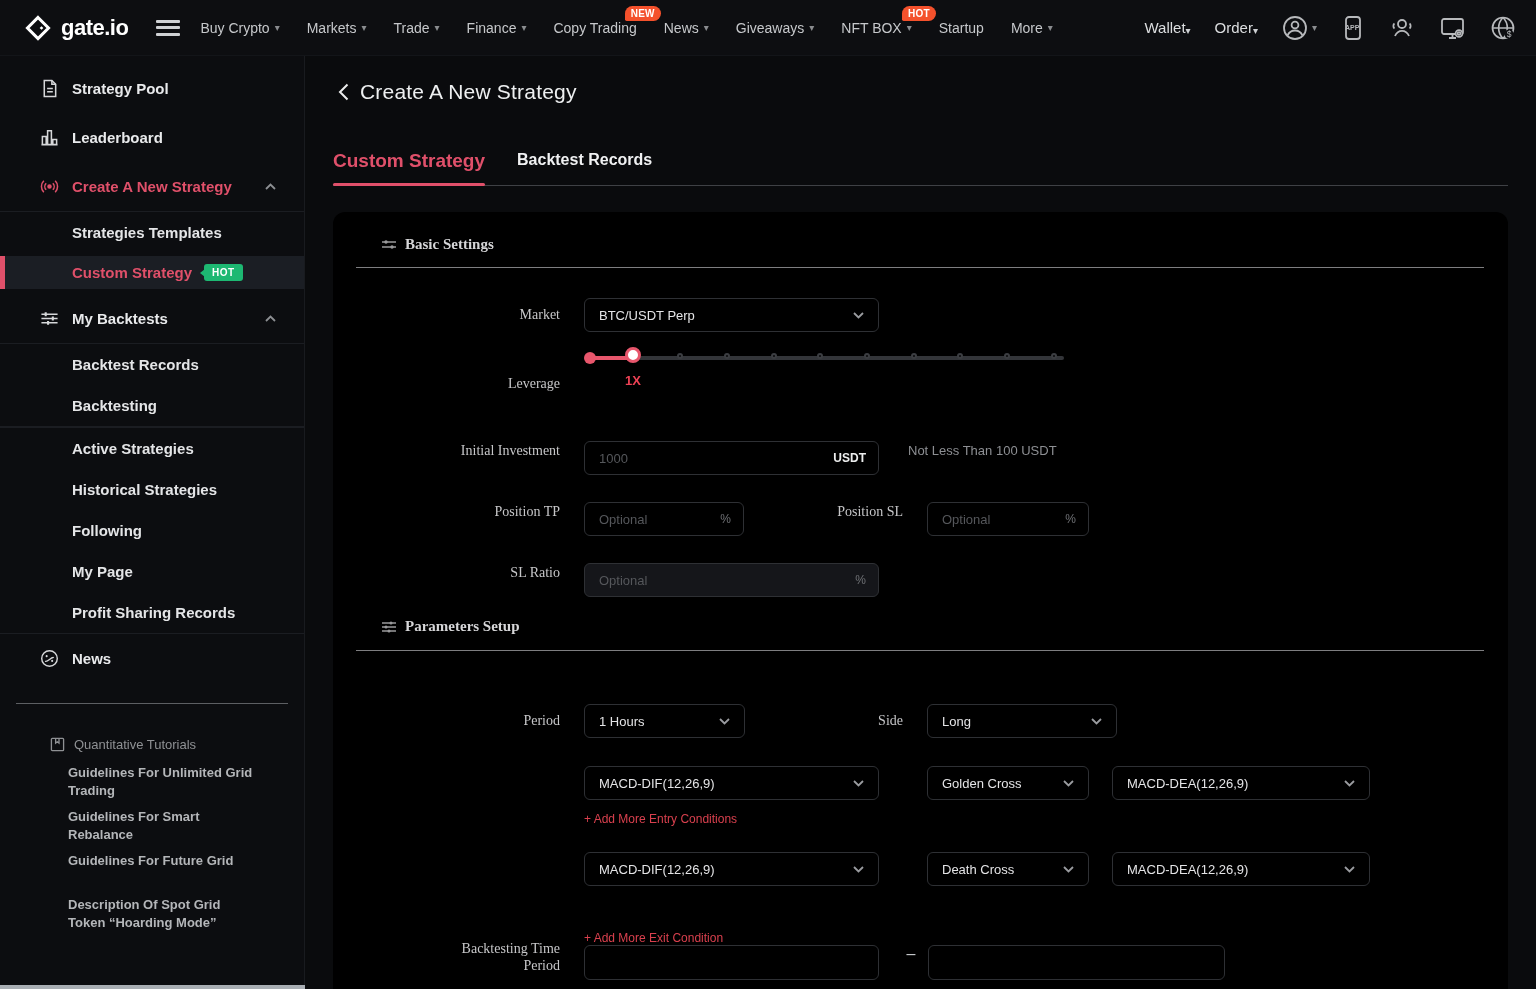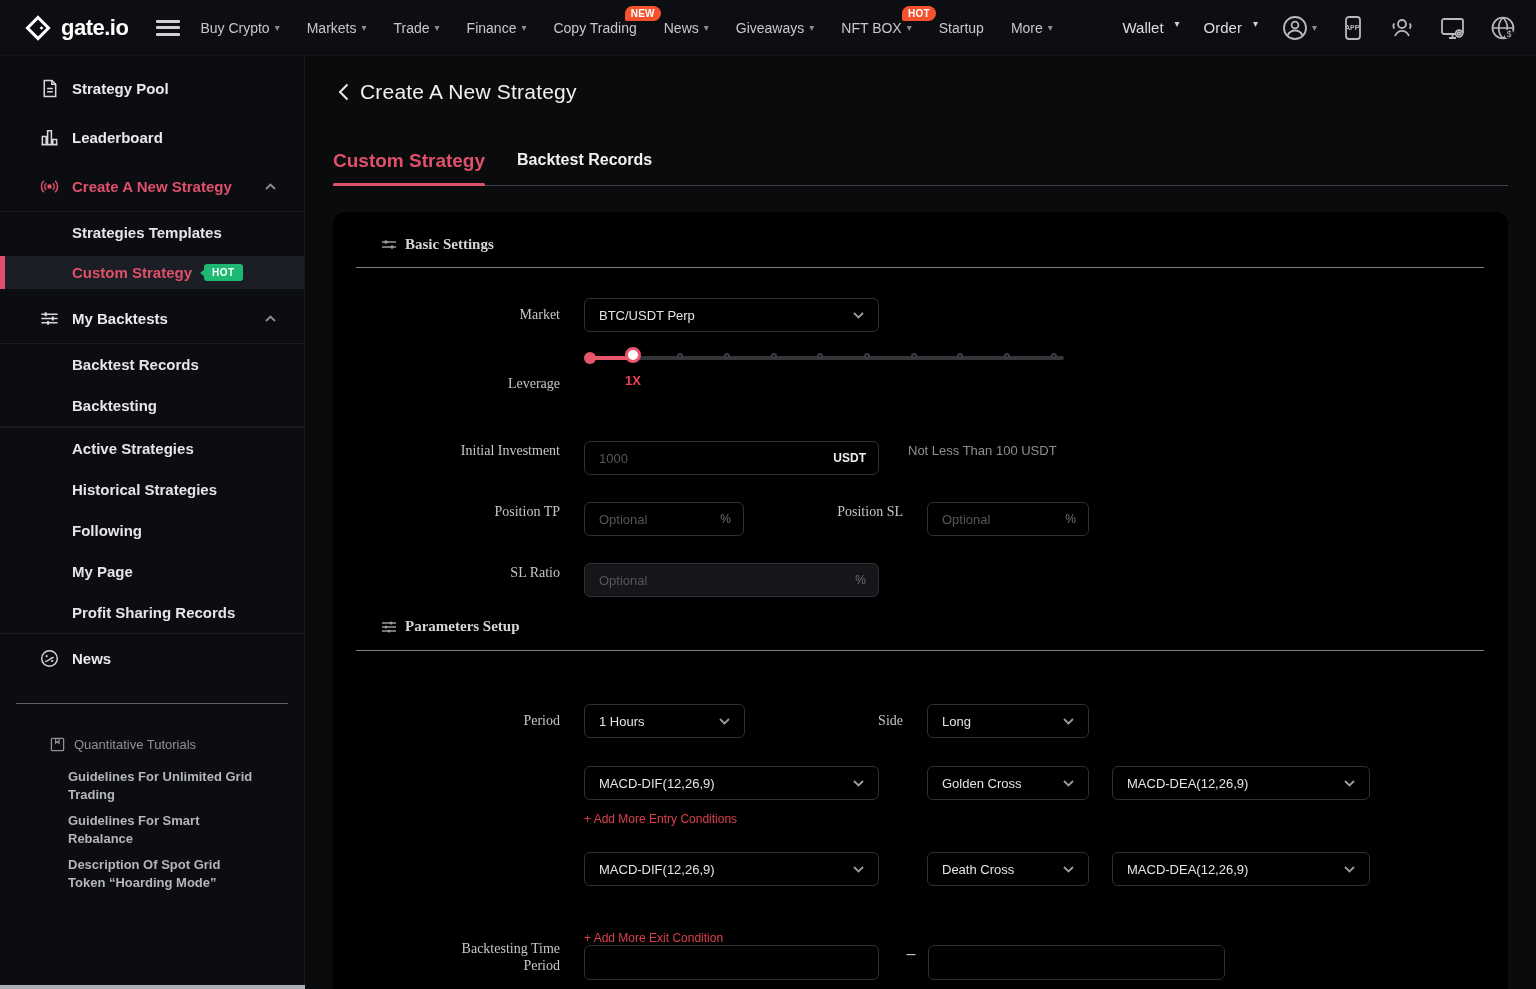--- a/index.html
+++ b/index.html
@@ -21,21 +21,21 @@
   .brand{display:flex;align-items:center;gap:9px;margin-left:24px;cursor:pointer;text-align:center;}
   .brand-text{font-size:22px;font-weight:700;color:#ffffff;letter-spacing:-0.5px;}
   .hamburger{margin-left:28px;width:24px;height:16px;display:flex;flex-direction:column;justify-content:space-between;cursor:pointer;}
   .hamburger span{display:block;height:3px;background:#cfd1d4;border-radius:1px;}
   .menu{display:flex;align-items:center;margin-left:20px;gap:27px;}
   .menu-item{position:relative;display:flex;align-items:center;gap:5px;font-size:14px;color:#c6c8cb;cursor:pointer;white-space:nowrap;}
   .caret{font-size:10px;color:#8a8c8f;line-height:1;}
   .nav-badge{position:absolute;top:-14px;right:-24px;background:var(--badge-orange);color:#fff;
     font-size:10px;font-weight:700;padding:2px 6px;border-radius:9px 9px 9px 2px;letter-spacing:.2px;}
   .nav-right{margin-left:auto;display:flex;align-items:center;gap:24px;margin-right:20px;}
-  .nav-link{display:flex;align-items:flex-start;gap:11px;font-size:15px;color:#dcdee0;cursor:pointer;}
+  .nav-link{display:flex;align-items:flex-end;gap:0;font-size:15px;color:#dcdee0;cursor:pointer;}
   .nav-link .caret{color:#cfd1d4;}
   .nav-ic{color:#b7b9bc;cursor:pointer;display:flex;align-items:center;gap:4px;}
 
   
   .sidebar{position:absolute;top:56px;left:0;width:305px;bottom:0;background:#0c0d10;
     border-right:1px solid #191b1f;padding-top:8px;z-index:4;}
   .side-group{height:49px;display:flex;align-items:center;padding-left:40px;position:relative;cursor:pointer;}
   .side-group .gicon{width:19px;height:19px;margin-right:13px;color:#d6d7d9;flex:0 0 auto;}
   .side-group .glabel{font-size:15px;font-weight:600;color:#e9eaec;}
   .side-group.red .gicon,.side-group.red .glabel{color:var(--accent);}
@@ -45,21 +45,21 @@
     box-shadow:inset 5px 0 0 0 var(--accent);}
   .sdiv{height:1px;background:#1b1d22;}
   .sdiv-strong{height:1px;background:#5d5f63;margin:20px 16px 0 16px;}
   .hot-tag{position:relative;margin-left:12px;background:var(--hot-green);color:#fff;font-size:10px;
     font-weight:700;padding:3px 8px;border-radius:3px;letter-spacing:.5px;}
   .hot-tag::before{content:"";position:absolute;left:-4px;top:50%;margin-top:-4px;
     border-top:4px solid transparent;border-bottom:4px solid transparent;border-right:5px solid var(--hot-green);}
   .tut-head{margin-top:20px;height:40px;display:flex;align-items:center;padding-left:50px;gap:9px;
     color:#8f9194;font-size:13px;cursor:pointer;}
   .tut-head .ticon{width:15px;height:15px;color:#8f9194;}
-  .tut-link{min-height:44px;display:flex;align-items:center;padding:0 48px 0 68px;
+  .tut-link{min-height:44px;display:flex;align-items:flex-start;padding:0 48px 0 68px;
     font-size:13px;font-weight:700;color:#b4b6b9;line-height:1.35;cursor:pointer;}
   .side-hscroll{position:absolute;bottom:0;left:0;width:305px;height:4px;background:#a9aeb4;cursor:pointer;}
 
   
   .page-title{position:absolute;left:338px;top:80px;display:flex;align-items:center;gap:11px;}
   .back-ch{color:#eceded;cursor:pointer;}
   .title-text{font-size:21px;color:#eef0f1;font-weight:400;letter-spacing:.2px;}
 
   .tabs{position:absolute;left:333px;top:150px;width:1175px;border-bottom:1px solid #3f4145;
     display:flex;align-items:flex-end;gap:32px;}
@@ -300,20 +300,23 @@
         <rect x="1.5" y="1.5" width="13" height="13" rx="1"></rect>
         <path d="M6 1.5v5l1.8-1.4L9.6 6.5v-5"></path>
       </svg>
     <span>Quantitative Tutorials</span>
   </div>
   <div class="tut-link">
       <span>Guidelines For Unlimited Grid Trading</span>
     </div>
   <div class="tut-link">
       <span>Guidelines For Smart Rebalance</span>
+    </div>
+  <div class="tut-link">
+      <span>Guidelines For Future Grid</span>
     </div>
   <div class="tut-link" style="padding-right:46px;">
       <span>Description Of Spot Grid Token “Hoarding Mode”</span>
     </div>
   <div class="side-hscroll"></div>
 </div>
 
 <div class="page-title">
   <svg class="back-ch" width="11" height="18" viewBox="0 0 11 18" fill="none" stroke="currentColor" stroke-width="2">
       <path d="M9.5 1.5 L2 9 L9.5 16.5"></path>
@@ -400,21 +403,21 @@
   <div class="hr" style="top:438px;"></div>
 
   <div class="flabel" style="top:501px;">Period</div>
   <div class="dd" style="left:251px;top:492px;width:161px;">
     <span class="dtext">1 Hours</span>
     <svg class="dchev" width="11" height="7" viewBox="0 0 11 7" fill="none" stroke="currentColor" stroke-width="1.8">
         <path d="M1 1l4.5 4.5L10 1"></path>
       </svg>
   </div>
   <div class="flabel2" style="top:501px;">Side</div>
-  <div class="dd" style="left:594px;top:492px;width:162px;">
+  <div class="dd" style="left:594px;top:492px;width:190px;">
     <span class="dtext">Long</span>
     <svg class="dchev" width="11" height="7" viewBox="0 0 11 7" fill="none" stroke="currentColor" stroke-width="1.8">
         <path d="M1 1l4.5 4.5L10 1"></path>
       </svg>
   </div>
 
   <div class="dd" style="left:251px;top:554px;width:295px;">
     <span class="dtext">MACD-DIF(12,26,9)</span>
     <svg class="dchev" width="11" height="7" viewBox="0 0 11 7" fill="none" stroke="currentColor" stroke-width="1.8">
         <path d="M1 1l4.5 4.5L10 1"></path>

